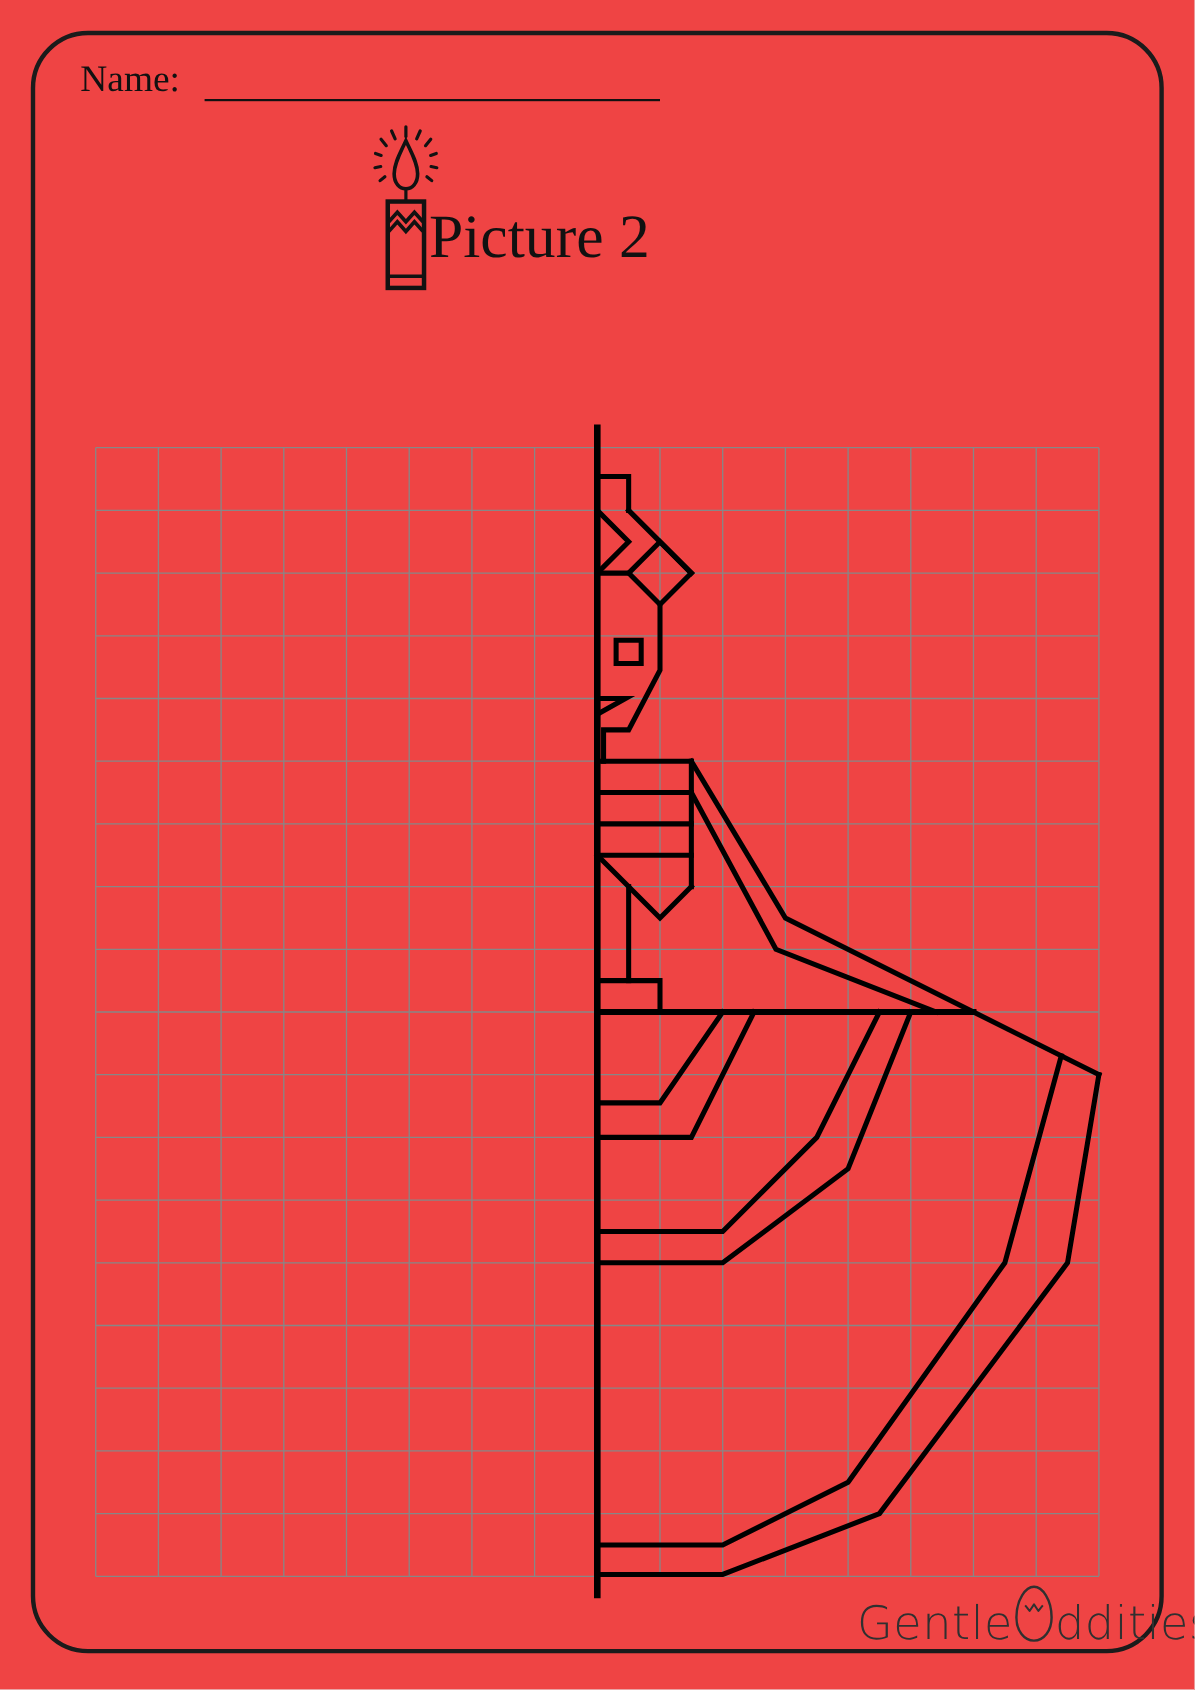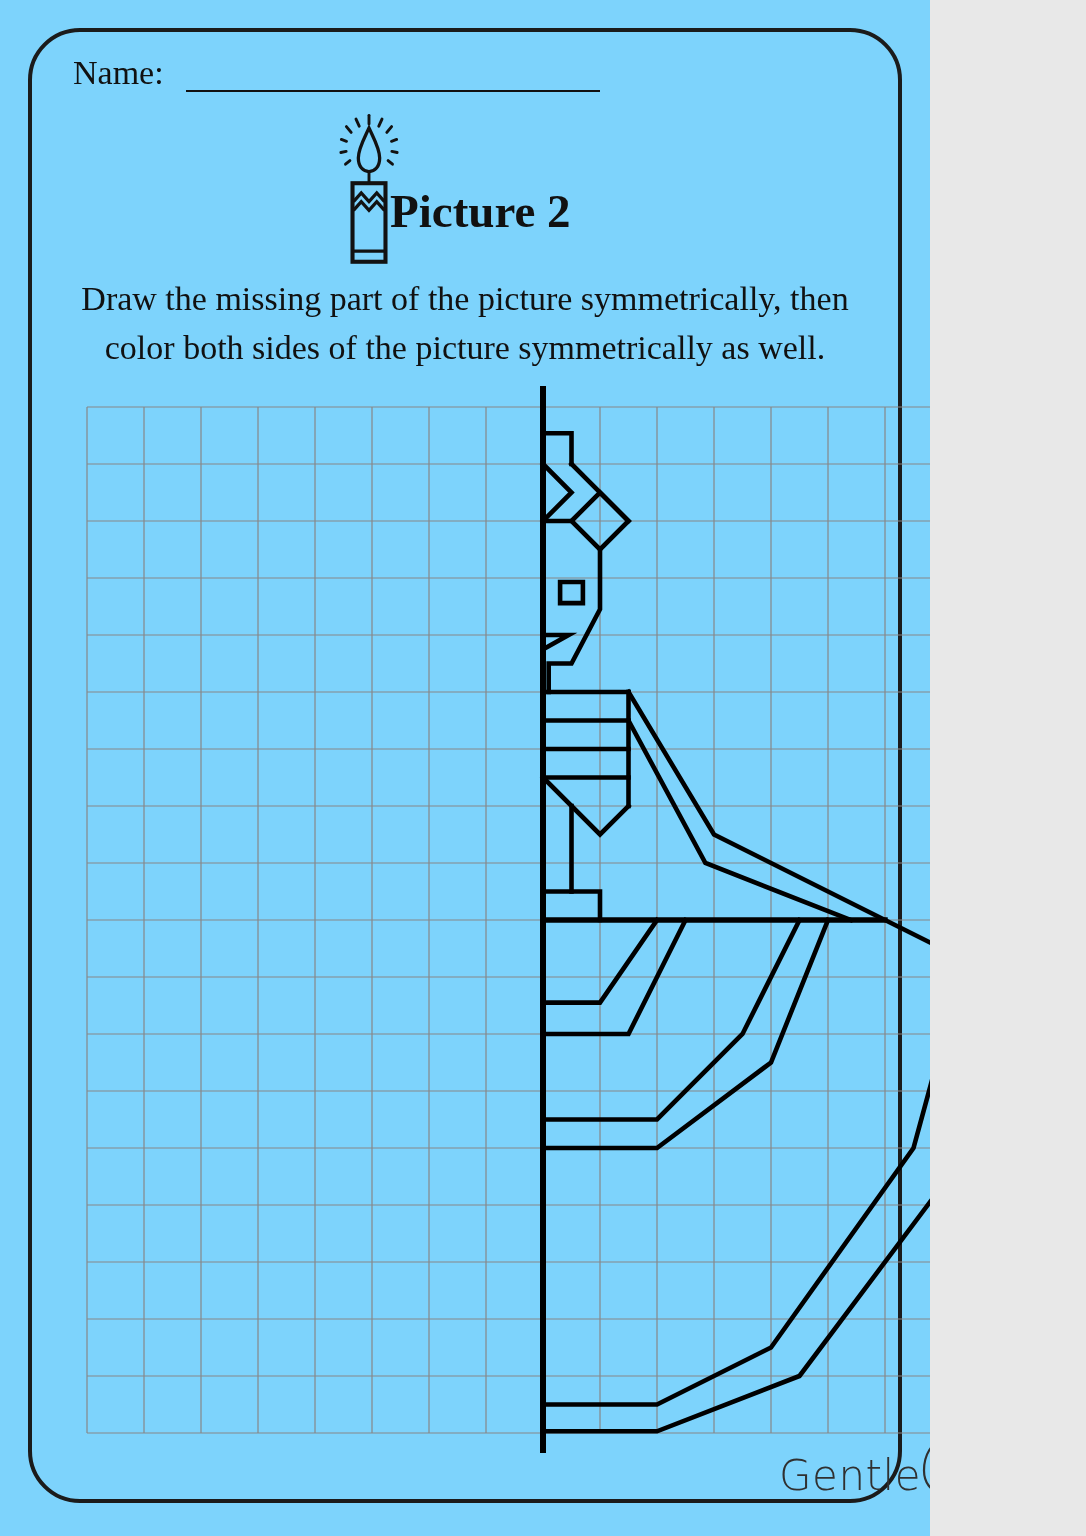--- a/index.html
+++ b/index.html
@@ -1,23 +1,23 @@
 <!DOCTYPE html>
 <html><head>
 <meta charset="utf-8">
 <style>
   html,body{margin:0;padding:0;background:#e8e8e8;}
-  .page{position:relative;width:930px;height:1536px;background:#7dd3fc;overflow:hidden;
+  .page{position:relative;width:1086px;height:1536px;background:#ef4444;overflow:hidden;
         font-family:"Liberation Serif", serif;color:#111;}
   .page-border{position:absolute;left:28px;top:28px;right:28px;bottom:33px;
         border:4.5px solid #1b1b1b;border-radius:52px;pointer-events:none;}
   .name-row{position:absolute;left:73px;top:54px;font-size:34px;}
   .name-underline{position:absolute;left:186px;top:90px;width:414px;border-top:2.6px solid #111;}
   .candle{position:absolute;left:337px;top:112px;width:64px;height:156px;}
-  .page-title{position:absolute;left:390px;top:184px;font-size:47px;font-weight:bold;}
+  .page-title{position:absolute;left:390px;top:184px;font-size:56px;}
   .instructions{position:absolute;left:0;right:0;top:274px;text-align:center;
         font-size:34px;line-height:49px;}
   .grid-wrap{position:absolute;left:87px;top:385px;width:912px;height:1070px;}
   .grid-wrap svg{overflow:visible;display:block;}
   .logo{position:absolute;left:779px;top:1441px;display:flex;align-items:flex-end;
         font-family:"DejaVu Sans", sans-serif;font-weight:200;color:#303030;
         font-size:42px;letter-spacing:0.5px;}
   .logo span{line-height:0.78;text-align:right;}
   .egg{width:40px;height:52px;margin:0 -1px;}
 </style>
@@ -49,24 +49,20 @@
       <line x1="30" y1="61" x2="30" y2="73" stroke-width="3"></line>
       <rect x="13" y="73" width="34" height="81" stroke-width="4.2"></rect>
       <polyline points="14,92 22,83 30,92 38,83 46,92" stroke-width="3.4"></polyline>
       <polyline points="14,101 22,92 30,101 38,92 46,101" stroke-width="3.4"></polyline>
       <line x1="13" y1="143" x2="47" y2="143" stroke-width="3.4"></line>
     </g>
   </svg>
 
   <div class="page-title">Picture 2</div>
 
-  <div class="instructions">
-    <div>Draw the missing part of the picture symmetrically, then</div>
-    <div>color both sides of the picture symmetrically as well.</div>
-  </div>
 
   <div class="grid-wrap">
     <svg width="912" height="1070" viewBox="0 0 912 1070">
         <g stroke="#878787" stroke-width="1.2">
           <line x1="0" y1="22" x2="0" y2="1048"></line>
           <line x1="57" y1="22" x2="57" y2="1048"></line>
           <line x1="114" y1="22" x2="114" y2="1048"></line>
           <line x1="171" y1="22" x2="171" y2="1048"></line>
           <line x1="228" y1="22" x2="228" y2="1048"></line>
           <line x1="285" y1="22" x2="285" y2="1048"></line>

